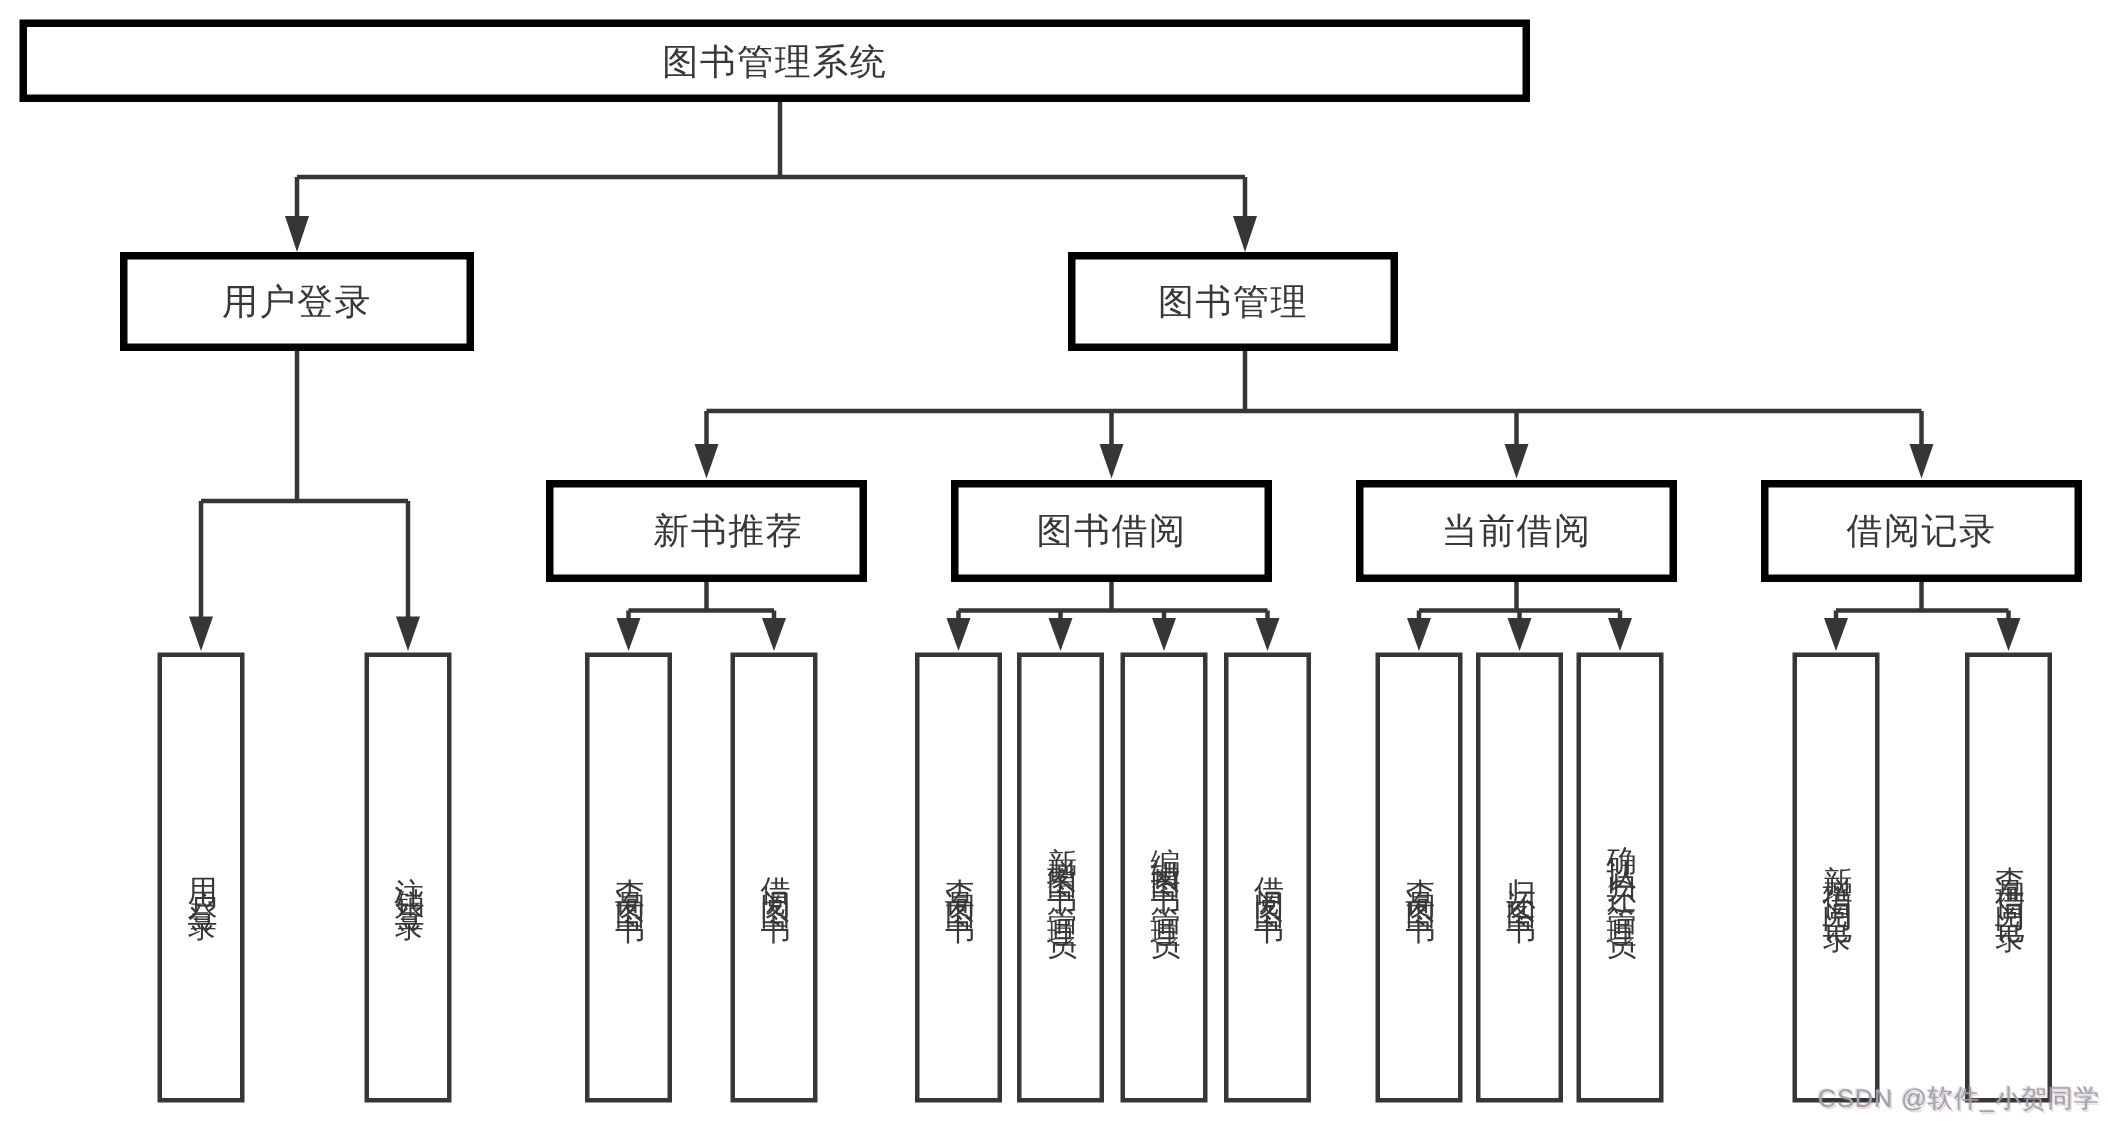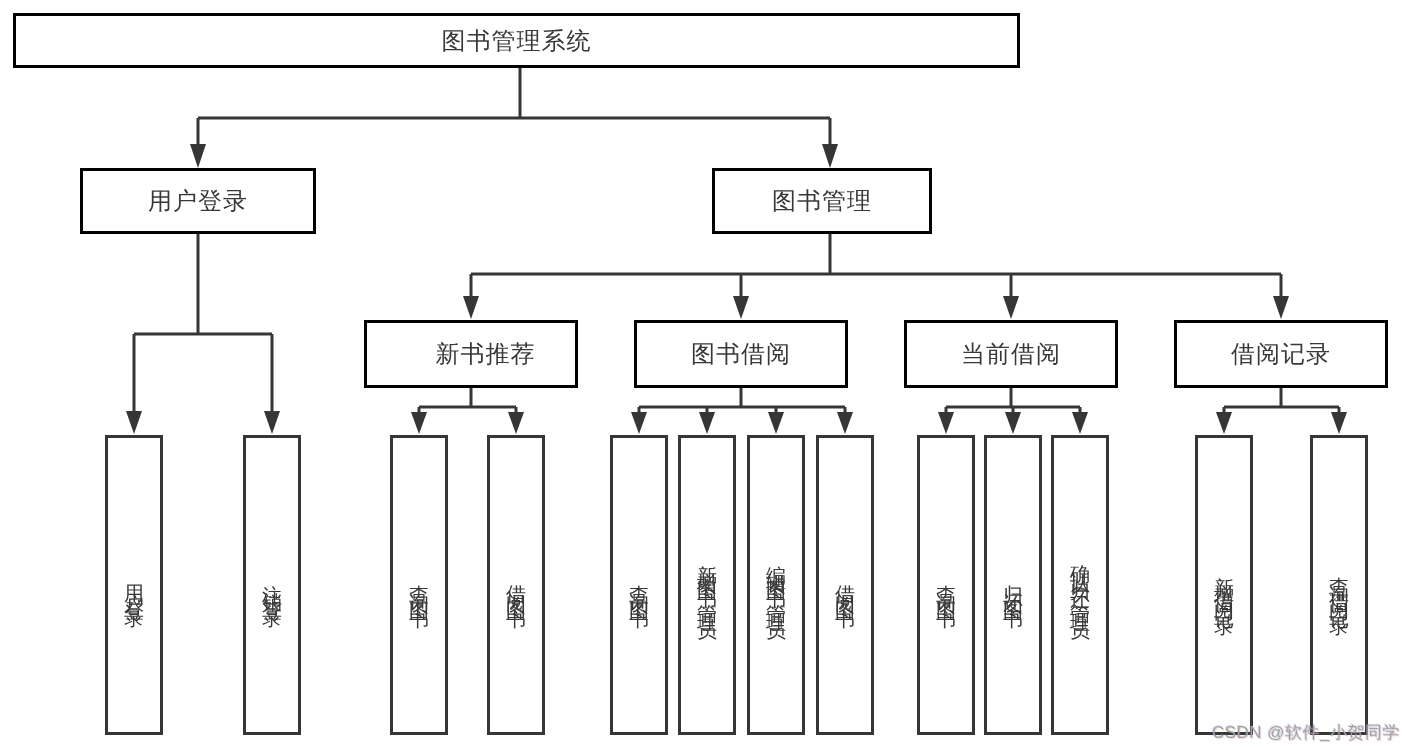--- a/index.html
+++ b/index.html
@@ -4,21 +4,21 @@
 <style>
   html,body{margin:0;padding:0;background:#ffffff;}
   .stage{
     position:relative;width:1405px;height:747px;background:#ffffff;
     font-family:"Liberation Sans",sans-serif;overflow:hidden;
   }
   .connectors{position:absolute;left:0;top:0;width:1405px;height:747px;}
   .connectors path{stroke:#363636;stroke-width:3;fill:none;}
   .connectors polygon{fill:#363636;stroke:none;}
   .hbox{
-    position:absolute;box-sizing:border-box;border:3px solid #000000;background:#ffffff;
+    position:absolute;box-sizing:border-box;border:5px solid #000000;background:#ffffff;
     display:flex;align-items:center;justify-content:center;
     font-size:24px;color:#383838;letter-spacing:1px;white-space:nowrap;
   }
   .vbox{
     position:absolute;box-sizing:border-box;border:3px solid #363636;background:#ffffff;
     display:flex;align-items:center;justify-content:center;
   }
   .vlabel{
     writing-mode:vertical-rl;text-orientation:mixed;
     font-size:20px;letter-spacing:8px;line-height:1.05;color:#383838;white-space:nowrap;

